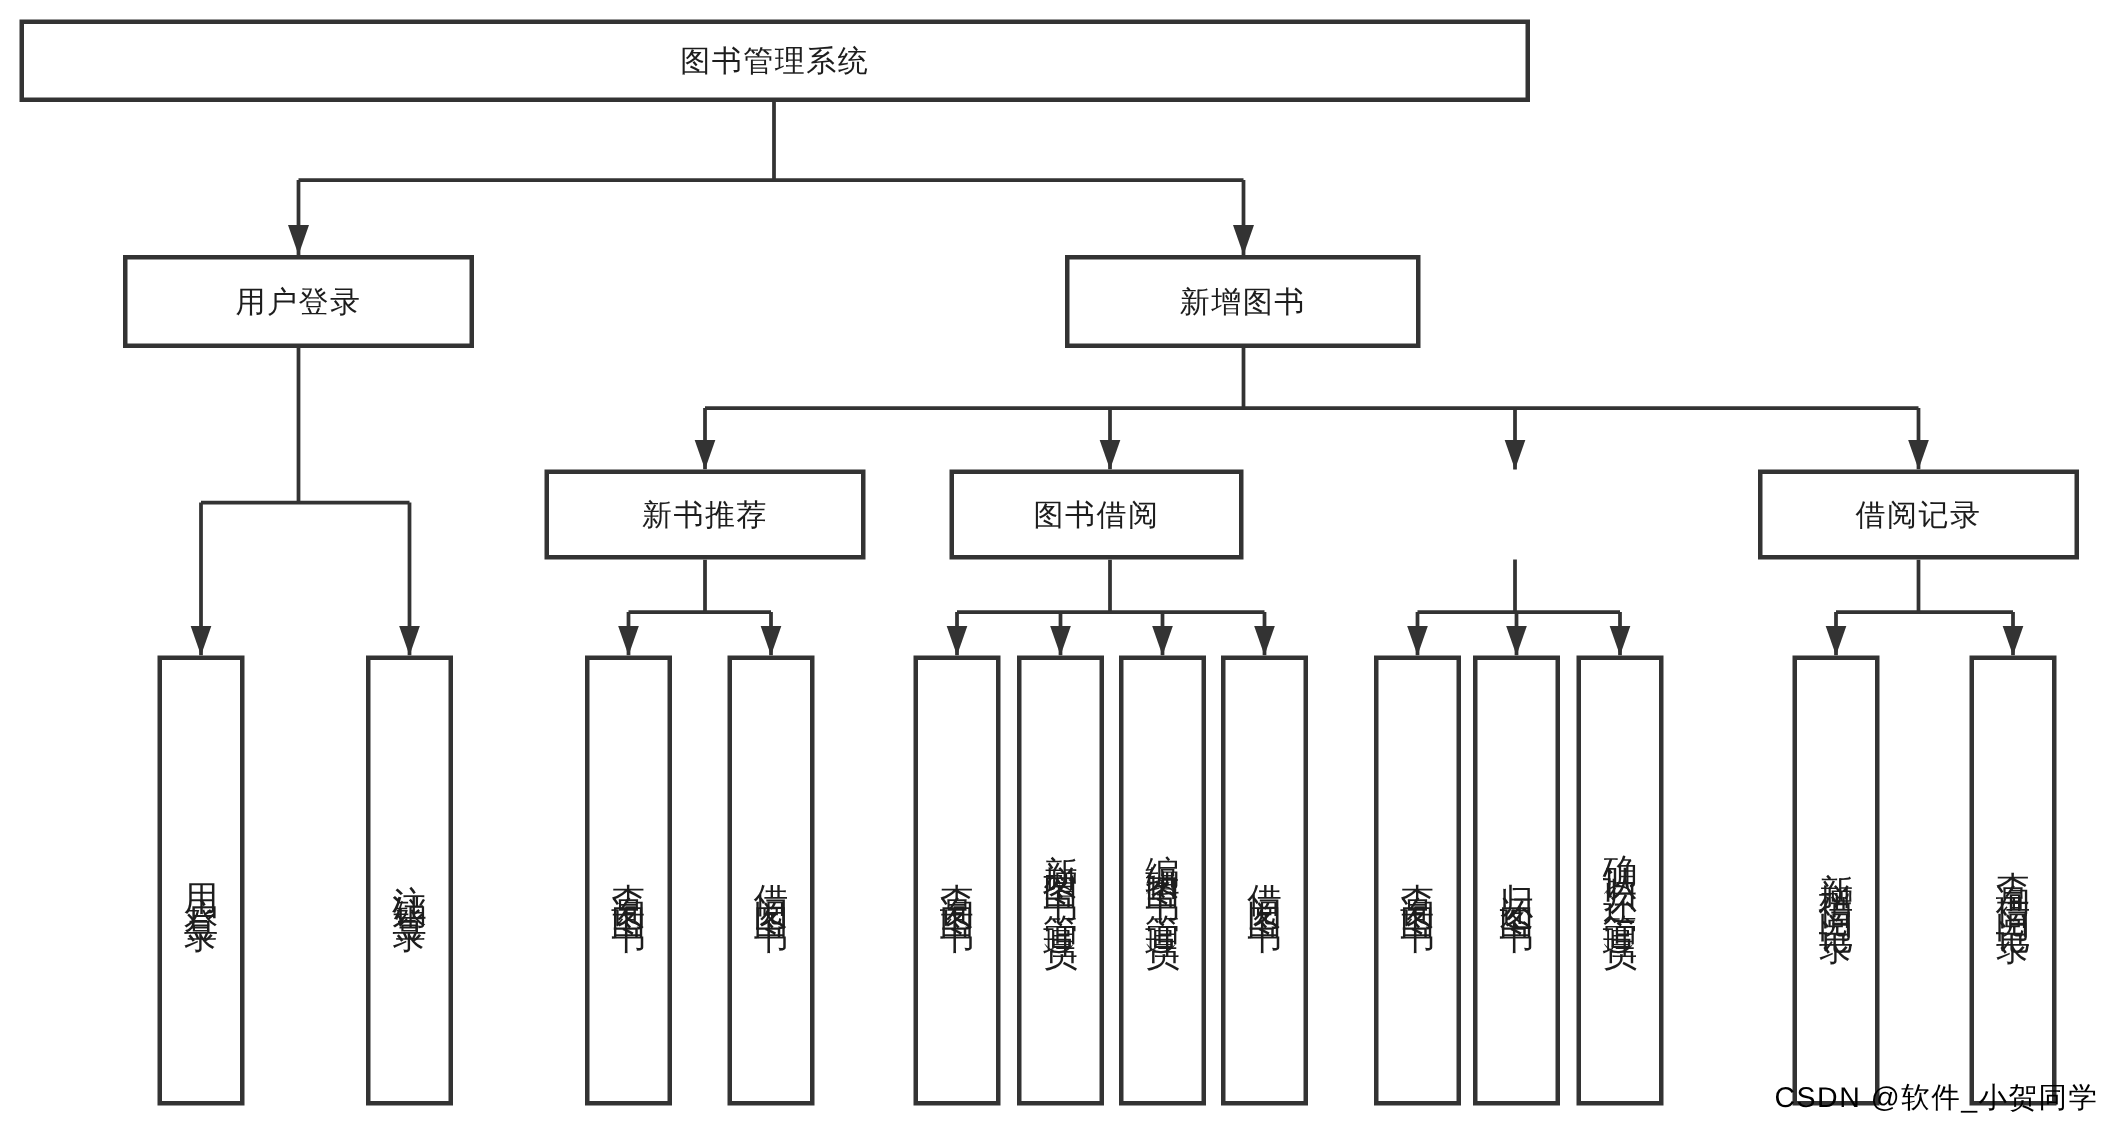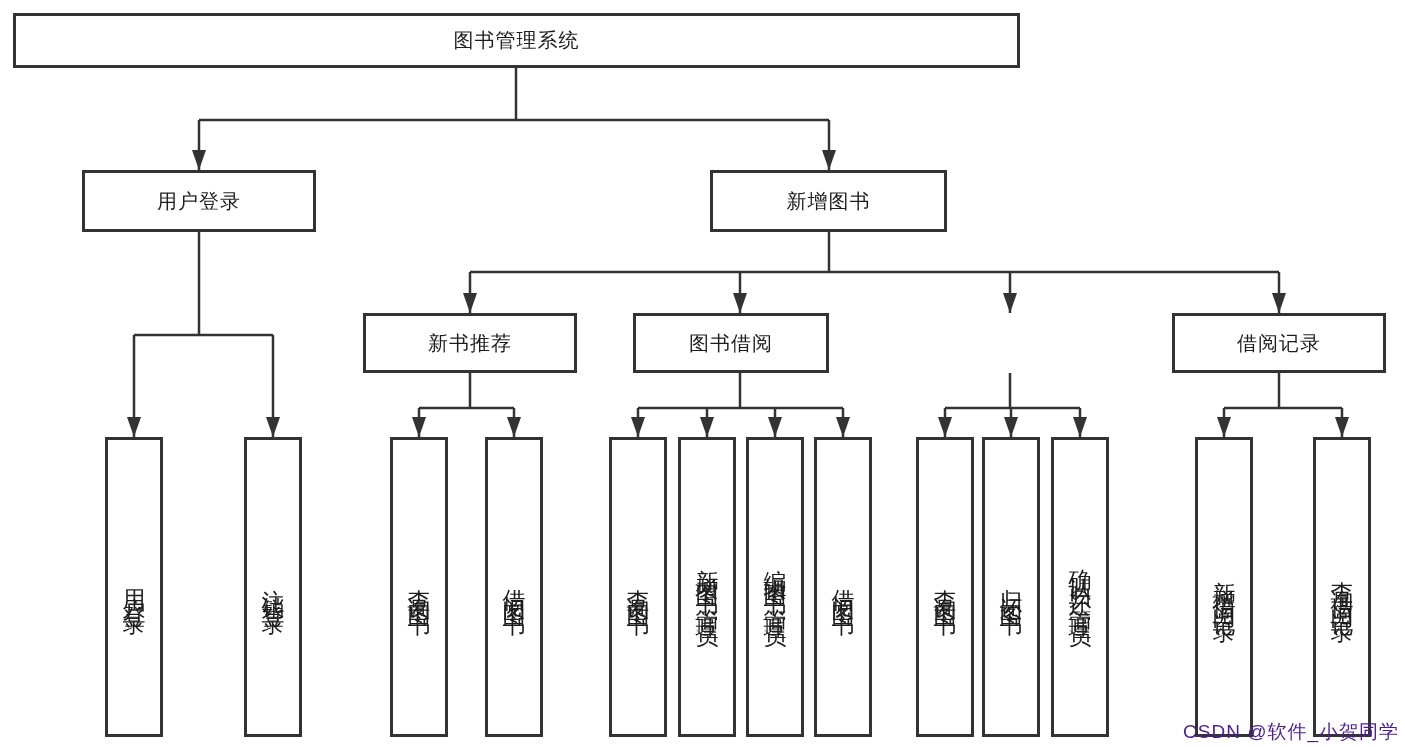--- a/index.html
+++ b/index.html
@@ -44,21 +44,21 @@
     font-size: 23px;
     letter-spacing: 8px;
     line-height: 1;
   }
   .watermark {
     position: absolute;
     right: 6px;
     bottom: 2px;
     z-index: 2;
     font-size: 19px;
-    color: #4c1d95;
+    color: #000000;
     letter-spacing: 1px;
     white-space: nowrap;
   }
 </style>
 </head>
 <body>
 
 <div id="stage">
 
   <svg id="connectors" width="1405" height="747" viewBox="0 0 1405 747">

